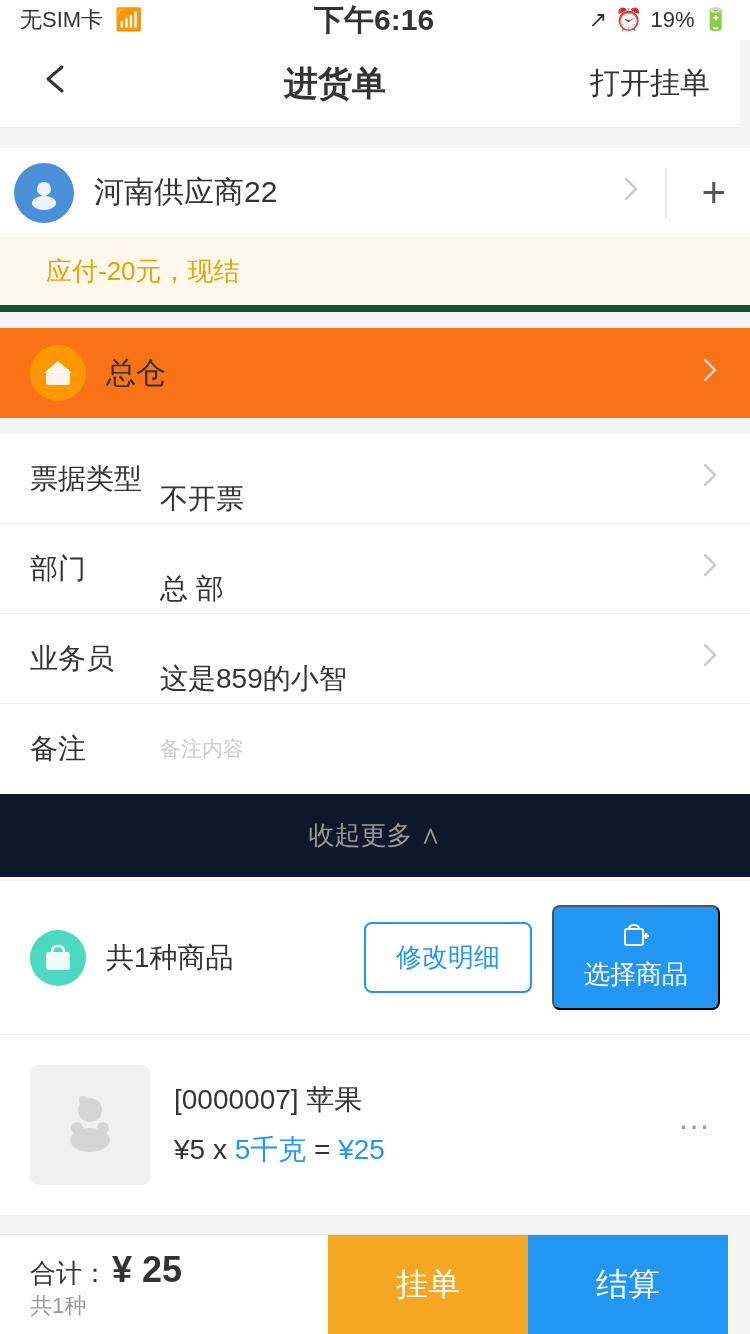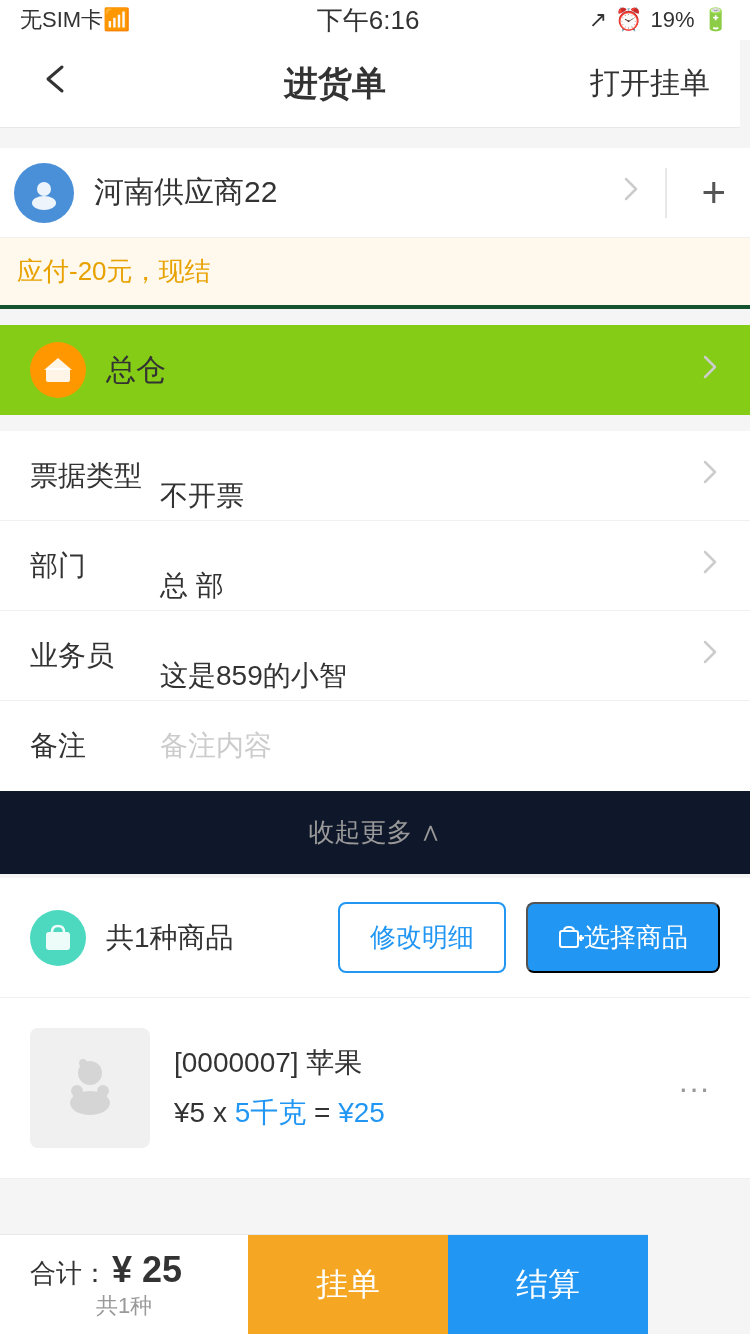--- a/index.html
+++ b/index.html
@@ -18,22 +18,22 @@
       width: 750px;
       height: 40px;
       background: #fff;
       display: flex;
       align-items: center;
       justify-content: space-between;
       padding: 0 20px;
       font-size: 22px;
       color: #333;
     }
-    .status-left { display: flex; align-items: center; gap: 0; }
-    .status-center { font-size: 26px; font-weight: 400; margin-left: 17px; }
+    .status-left { display: flex; align-items: center; gap: 12px; }
+    .status-center { font-size: 30px; font-weight: 700; margin-left: 17px; }
     .status-right { display: flex; align-items: center; gap: 8px; font-size: 22px; }
 
     
     .nav-bar {
       width: 740px;
       height: 88px;
       background: #fff;
       display: flex;
       align-items: center;
       justify-content: space-between;
@@ -102,34 +102,34 @@
     .plus-btn {
       font-size: 42px;
       color: #555;
       cursor: pointer;
       padding: 10px;
     }
 
     
     .notice-bar {
       background: #fff8ec;
-      padding: 16px 17px;
+      padding: 16px 46px;
       font-size: 26px;
       color: #e8a200;
-      border-bottom: 4px solid #14532d;
+      border-bottom: 7px solid #14532d;
     }
 
     .section-gap-small {
       height: 16px;
       background: #f5f5f5;
     }
 
     
     .warehouse-row {
-      background: #84cc16;
+      background: #f97316;
       display: flex;
       align-items: center;
       padding: 0 30px;
       height: 90px;
     }
     .warehouse-icon {
       width: 56px;
       height: 56px;
       border-radius: 50%;
       background: #ff9800;
@@ -168,21 +168,21 @@
     }
     .form-value {
       flex: 1;
       font-size: 28px;
       color: #333;
       padding-left: 10px;
       margin-top: 41px;
     }
     .form-placeholder {
       flex: 1;
-      font-size: 28px;
+      font-size: 21px;
       color: #ccc;
       padding-left: 10px;
     }
 
     
     .collapse-bar {
       background: #0f172a;
       text-align: center;
       padding: 24px 0;
       font-size: 26px;
@@ -229,21 +229,22 @@
     .btn-primary {
       background: #2196F3;
       color: #fff;
       font-size: 26px;
       padding: 16px 30px;
       border-radius: 8px;
       cursor: pointer;
       white-space: nowrap;
       display: flex;
       align-items: center;
-      gap: 0;
+      gap: 8px;
+      flex-direction: column;
     }
 
     
     .product-item {
       display: flex;
       align-items: center;
       padding: 30px;
       background: #fff;
       border-bottom: 1px solid #f0f0f0;
     }
@@ -279,27 +280,26 @@
       color: #999;
       padding: 10px;
       cursor: pointer;
     }
 
     
     .bottom-bar {
       position: fixed;
       bottom: 0;
       left: 0;
-      width: 648px;
+      width: 728px;
       height: 100px;
       background: #fff;
       display: flex;
       align-items: center;
       border-top: 1px solid #e8e8e8;
-      text-align: center;
     }
     .total-section {
       flex: 1;
       padding: 0 30px;
     }
     .total-amount {
       font-size: 36px;
       font-weight: 600;
       color: #333;
     }

